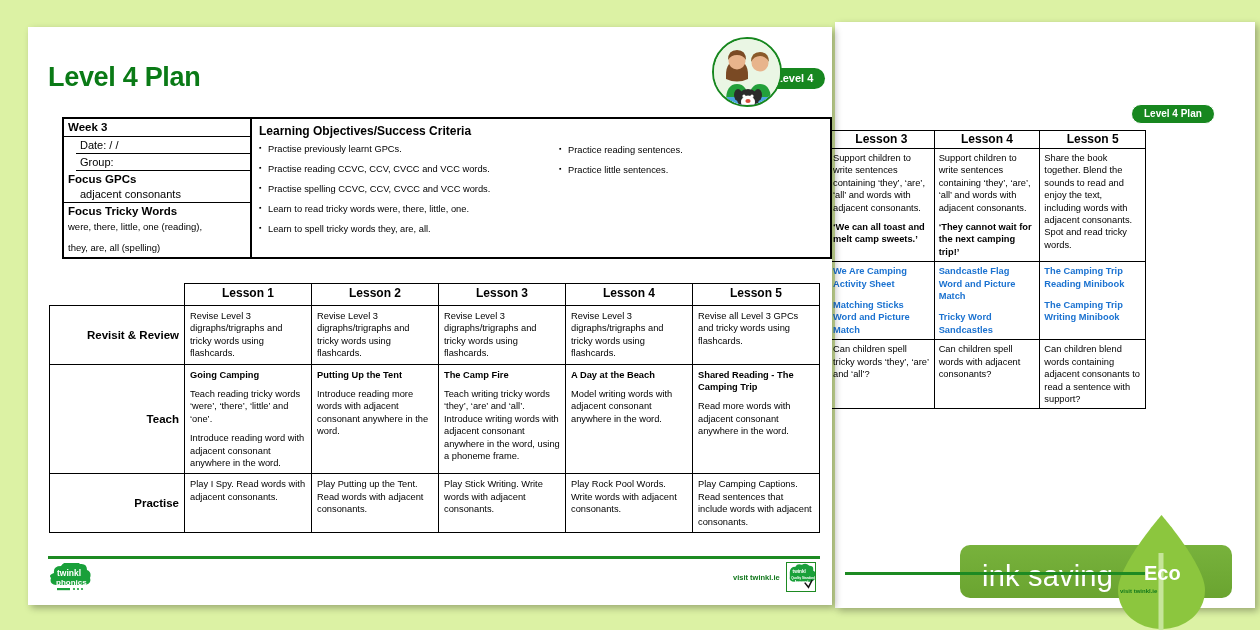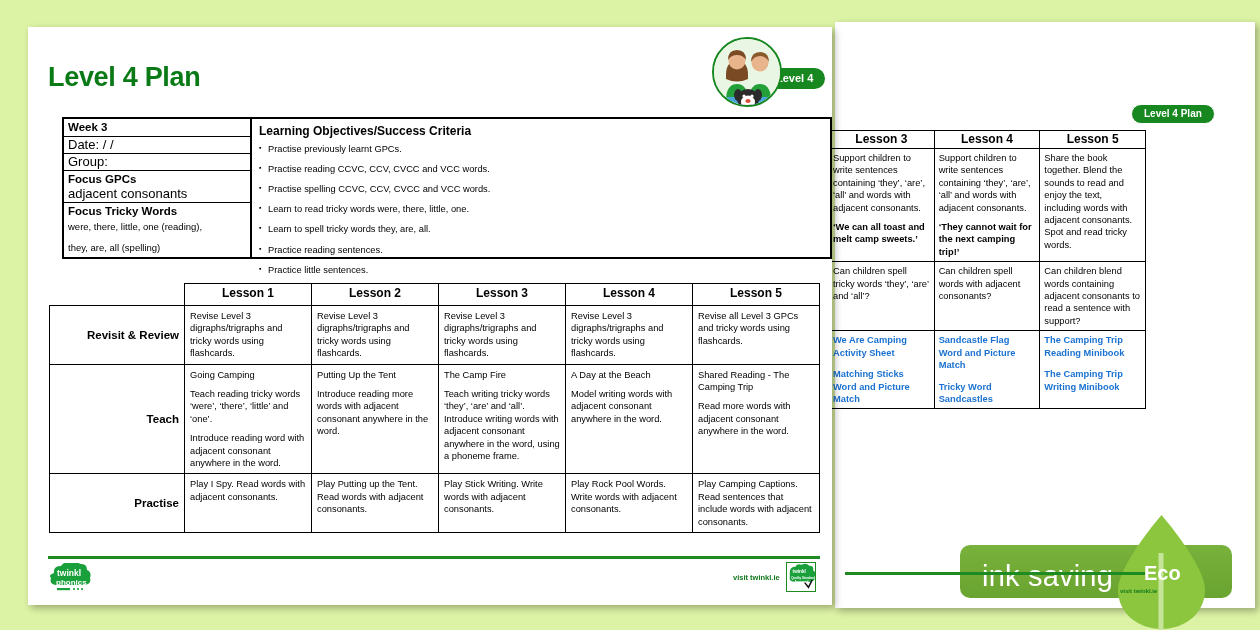--- a/index.html
+++ b/index.html
@@ -58,26 +58,26 @@
     border: 2px solid #000;
     display: flex;
   }
   #info-left {
     width: 188px; border-right: 2px solid #000;
     display: flex; flex-direction: column;
   }
   .ib-row { border-bottom: 1.5px solid #000; padding: 1px 4px; }
   .ib-row:last-child { border-bottom: none; }
   .ib-head { font-size: 11.5px; font-weight: bold; color: #000; line-height: 15px; }
-  .ib-sub  { font-size: 13px; color: #000; line-height: 14px; }
+  .ib-sub  { font-size: 11px; color: #000; line-height: 14px; margin-left: 12px; }
   .ib-tw   { font-size: 9.5px; color: #000; line-height: 15px; }
 
   #info-right { flex: 1; padding: 5px 8px 0 7px; }
   #lo-title { font-size: 12px; font-weight: bold; margin-bottom: 5px; }
-  #lo-cols { display: flex; flex-direction: column; }
+  #lo-cols { display: flex; }
   #lo-col-a { width: 300px; }
   #lo-col-b { width: 240px; padding-top: 1px; }
   .lo-item {
     font-size: 9.3px; line-height: 12px; color: #000;
     margin-bottom: 8px; padding-left: 9px; position: relative;
   }
   .lo-item::before {
     content: "▪"; position: absolute; left: 0; top: -1px; font-size: 7px;
   }
 
@@ -99,21 +99,21 @@
   }
   #lesson-table .corner { border: none; width: 135px; }
   #lesson-table .colhead {
     text-align: center; font-weight: bold; font-size: 12px;
     padding: 2px 3px 5px; line-height: 14px;
   }
   #lesson-table .rowhead {
     text-align: right; vertical-align: middle;
     font-weight: bold; font-size: 11.5px;
   }
-  .cell-title { font-weight: normal; display: block; margin-bottom: 7px; }
+  .cell-title { font-weight: bold; display: block; margin-bottom: 7px; }
   .cell-p { display: block; margin-bottom: 7px; }
   .cell-p:last-child { margin-bottom: 0; }
 
   
   #front-rule {
     position: absolute; left: 48px; top: 556px;
     width: 772px; height: 2.5px; background: #1d8a22;
   }
   #twinkl-phonics-logo {
     position: absolute; left: 50px; top: 563px;
@@ -218,41 +218,41 @@
       <td>
         <span class="cell-p">Support children to write sentences containing ‘they’, ‘are’, ‘all’ and words with adjacent consonants.</span>
         <span class="cell-p" style="font-weight:bold">‘They cannot wait for the next camping trip!’</span>
       </td>
       <td>
         <span class="cell-p">Share the book together. Blend the sounds to read and enjoy the text, including words with adjacent consonants. Spot and read tricky words.</span>
       </td>
     </tr>
     <tr>
       <td>
-        <span class="cell-p">Can children spell tricky words ‘they’, ‘are’ and ‘all’?</span>
-      </td>
-      <td>
-        <span class="cell-p">Can children spell words with adjacent consonants?</span>
-      </td>
-      <td>
-        <span class="cell-p">Can children blend words containing adjacent consonants to read a sentence with support?</span>
-      </td>
-    </tr>
-    <tr>
-      <td>
         <span class="link-text">We Are Camping Activity Sheet</span>
         <span class="link-text">Matching Sticks Word and Picture Match</span>
       </td>
       <td>
         <span class="link-text">Sandcastle Flag Word and Picture Match</span>
         <span class="link-text">Tricky Word Sandcastles</span>
       </td>
       <td>
         <span class="link-text">The Camping Trip Reading Minibook</span>
         <span class="link-text">The Camping Trip Writing Minibook</span>
+      </td>
+    </tr>
+    <tr>
+      <td>
+        <span class="cell-p">Can children spell tricky words ‘they’, ‘are’ and ‘all’?</span>
+      </td>
+      <td>
+        <span class="cell-p">Can children spell words with adjacent consonants?</span>
+      </td>
+      <td>
+        <span class="cell-p">Can children blend words containing adjacent consonants to read a sentence with support?</span>
       </td>
     </tr>
   </tbody>
     </table>
 
   <div id="back-rule"></div>
   <div id="back-visit">visit twinkl.ie</div>
 
   <div class="sheet" id="sheet-front"></div>
 

